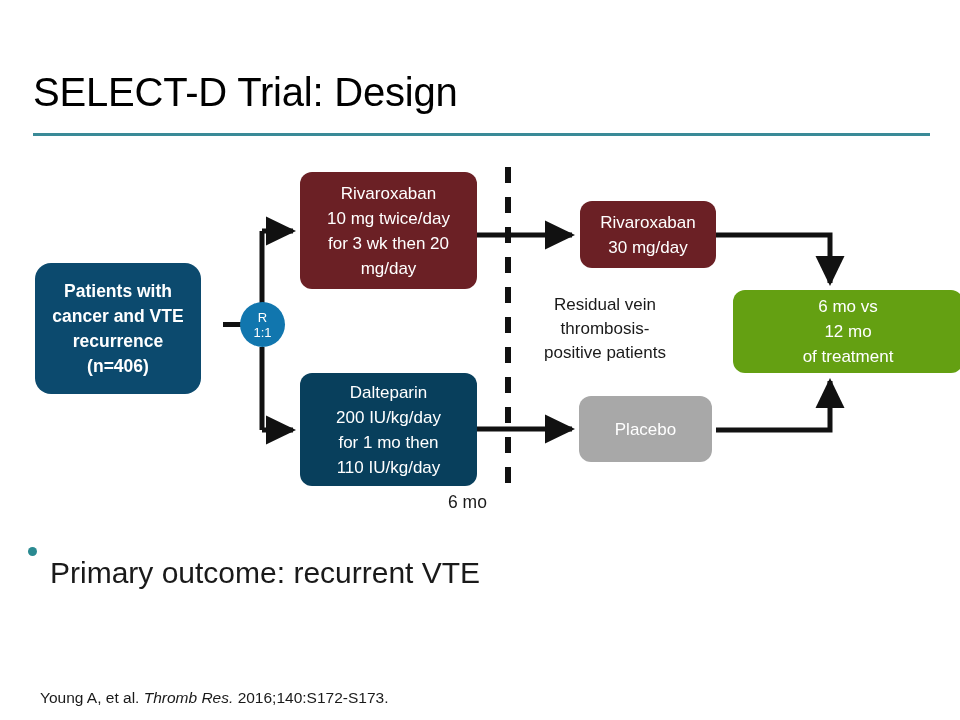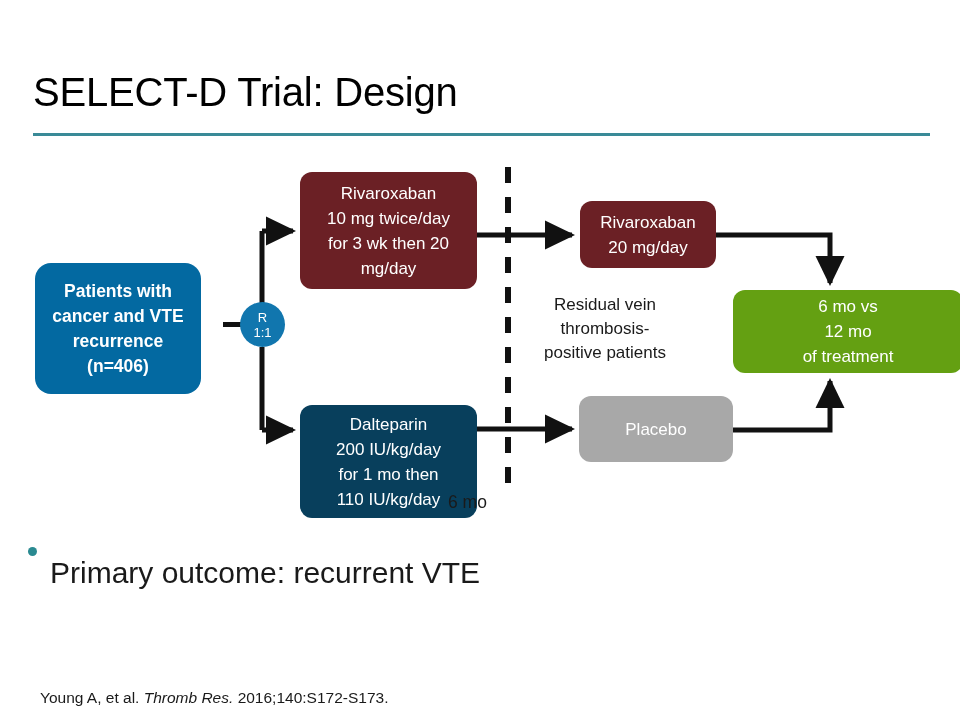--- a/index.html
+++ b/index.html
@@ -55,21 +55,21 @@
     width: 100%;
     padding: 0 6px;
     box-sizing: border-box;
   }
 
   #node-patients {
     left: 35px;
     top: 263px;
     width: 166px;
     height: 131px;
-    background: #0369a1;
+    background: #0c4a6e;
     font-size: 17.5px;
     line-height: 25px;
     font-weight: bold;
     border-radius: 16px;
     justify-content: center;
   }
   #node-rivaroxaban-induction {
     left: 300px;
     top: 172px;
     width: 177px;
@@ -79,35 +79,34 @@
     line-height: 25px;
   }
   #node-dalteparin {
     left: 300px;
     top: 373px;
     width: 177px;
     height: 113px;
     background: #083f5c;
     font-size: 17px;
     line-height: 25px;
-    margin-top: 32px;
   }
   #node-rivaroxaban-maint {
     left: 580px;
     top: 201px;
     width: 136px;
     height: 67px;
     background: #6b2025;
     font-size: 17px;
     line-height: 25px;
   }
   #node-placebo {
     left: 579px;
     top: 396px;
-    width: 154px;
+    width: 133px;
     height: 66px;
     background: #a8a8a8;
     font-size: 17px;
     line-height: 25px;
   }
   #node-duration {
     left: 733px;
     top: 290px;
     width: 230px;
     height: 83px;
@@ -268,21 +267,21 @@
       <span>Dalteparin</span><br>
       <span>200 IU/kg/day</span><br>
       <span>for 1 mo then</span><br>
       <span>110 IU/kg/day</span>
     </div>
   </div>
 
   <div class="node" id="node-rivaroxaban-maint">
     <div class="node-text">
       <span>Rivaroxaban</span><br>
-      <span>20 mg/day</span>
+      <span>30 mg/day</span>
     </div>
   </div>
 
   <div class="node" id="node-placebo">
     <div class="node-text">Placebo</div>
   </div>
 
   <div class="node" id="node-duration">
     <div class="node-text">
       <span>6 mo vs</span><br>

